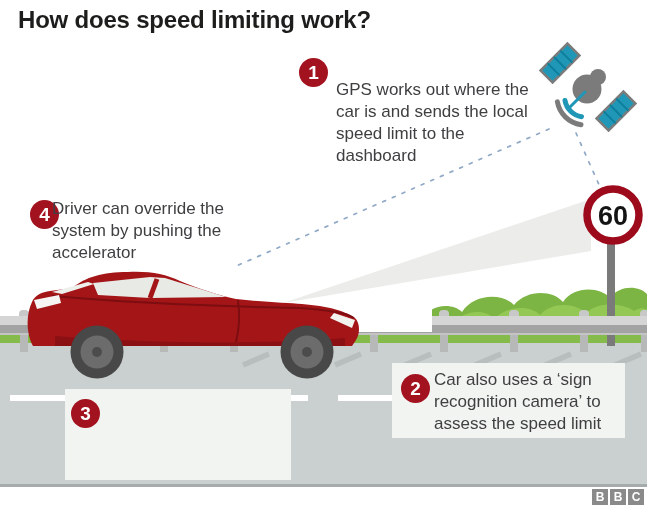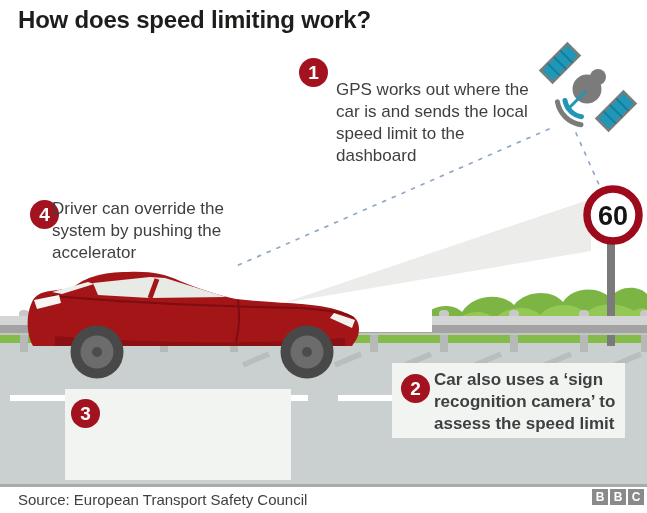--- a/index.html
+++ b/index.html
@@ -17,21 +17,21 @@
     background:#a3121f; color:#ffffff; font-size:19px; font-weight:700;
     text-align:center; line-height:29px;
   }
   .callout-text{
     position:absolute; font-size:17px; line-height:22px; color:#3f3f41;
   }
   .callout-box{
     position:absolute; background:#f2f4f1;
   }
   .callout-box .num-circle{position:absolute;}
-  .callout-box .callout-text{position:absolute;font-weight:bold;}
+  .callout-box .callout-text{position:absolute;}
   .source{
     position:absolute; left:18px; top:491px; font-size:15px; color:#404040;
   }
   .bbc{position:absolute; left:592px; top:489px; display:flex; gap:2px;}
   .bbc span{
     display:block; width:16px; height:16px; background:#8a8a8a; color:#ffffff;
     font-size:12px; font-weight:700; text-align:center; line-height:16px;
   }
 </style>
 </head>
@@ -163,20 +163,19 @@
 
   <div class="callout-box" style="left:392px; top:363px; width:233px; height:75px;">
     <div class="num-circle" style="left:9px; top:11px;">2</div>
     <div class="callout-text" style="left:42px; top:6px; width:186px;">Car also uses a ‘sign recognition camera’ to assess the speed limit</div>
   </div>
 
   <div class="callout-box" style="left:65px; top:389px; width:226px; height:91px;">
     <div class="num-circle" style="left:6px; top:10px;">3</div>
   </div>
 
-  <div class="source">Source: European Transport Safety Council</div>
   <div class="bbc">
     <span>B</span>
     <span>B</span>
     <span>C</span>
   </div>
 
 </div>
 
 </body></html>

